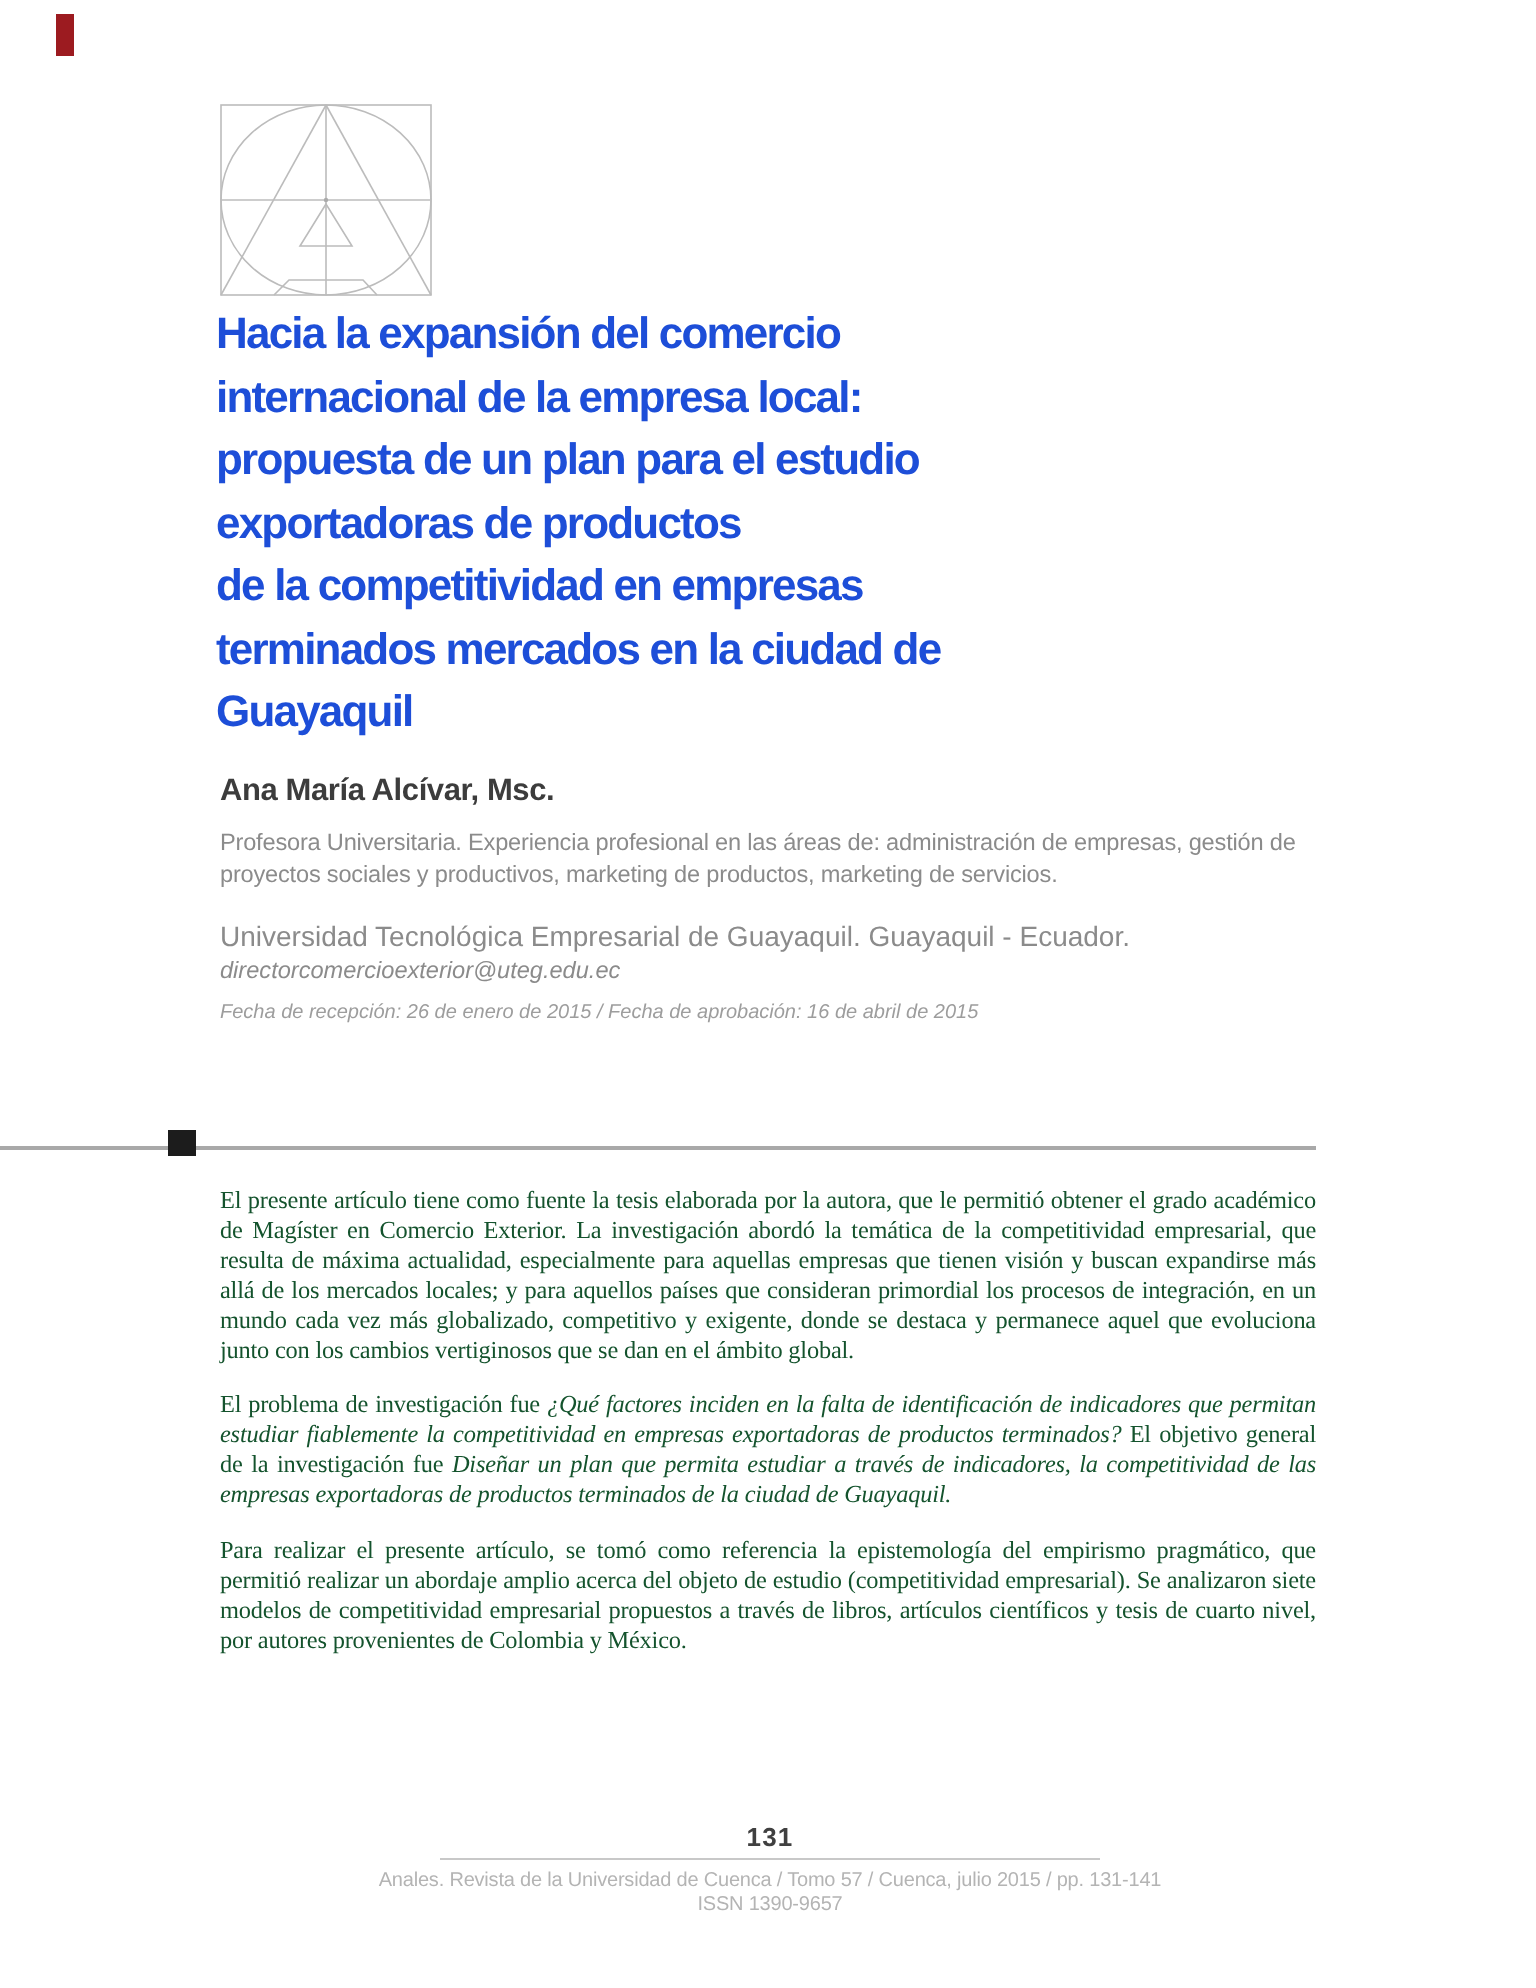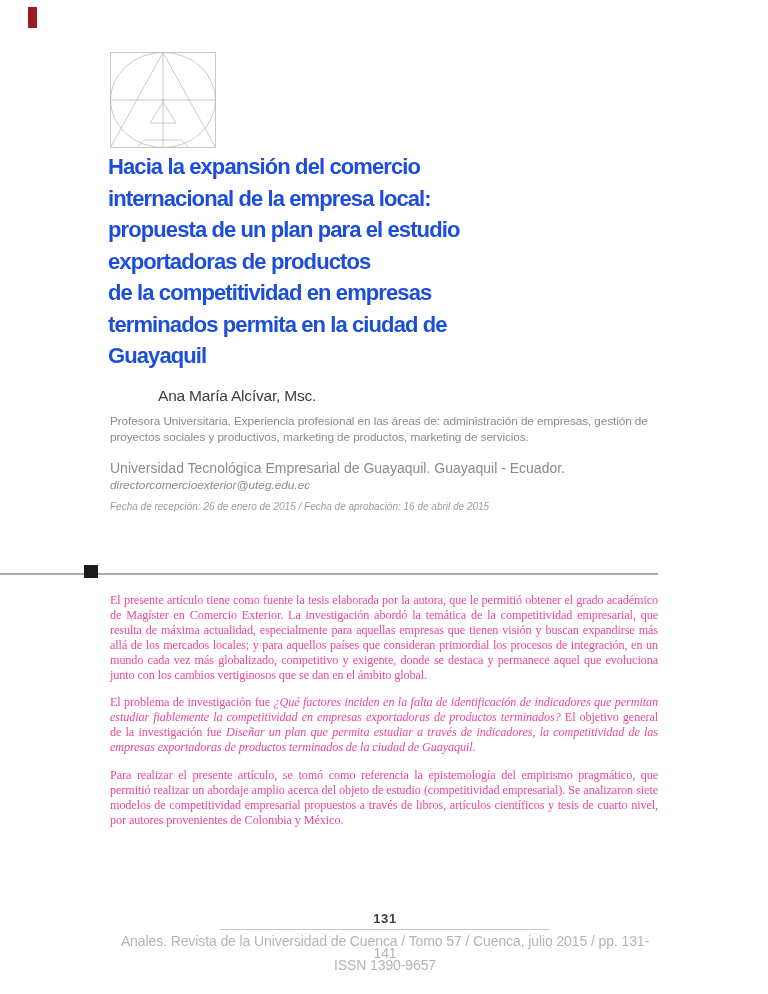--- a/index.html
+++ b/index.html
@@ -3,40 +3,40 @@
 <meta charset="utf-8">
 <style>
   html,body{margin:0;padding:0;background:#ffffff;}
   .page{position:relative;width:768px;height:994px;background:#ffffff;overflow:hidden;
         font-family:"Liberation Sans",sans-serif;}
   .red-tab{position:absolute;left:28px;top:7px;width:9px;height:21px;background:#9c1b20;}
   .logo{position:absolute;left:110px;top:52px;}
   .title-block{position:absolute;left:108px;top:151px;margin:0;}
   .title-line{display:block;font-weight:bold;font-size:22px;line-height:31.5px;
               letter-spacing:-0.9px;color:#1d4ed8;white-space:nowrap;}
-  .author{position:absolute;left:110px;top:387px;font-size:15.5px;font-weight:normal;
-          color:#3c3c3c;letter-spacing:-0.2px;margin-left:48px;}
+  .author{position:absolute;left:110px;top:387px;font-size:15.5px;font-weight:bold;
+          color:#3c3c3c;letter-spacing:-0.2px;}
   .bio{position:absolute;left:110px;top:414px;width:552px;font-size:11.8px;line-height:15.5px;
        color:#8b8b8b;letter-spacing:-0.1px;margin:0;}
   .affil-block{position:absolute;left:110px;top:461px;width:552px;color:#8b8b8b;}
   .affiliation{font-size:14px;line-height:15px;}
   .email{font-size:11.8px;line-height:15px;font-style:italic;margin-top:2px;}
   .dates{font-size:10px;line-height:13px;font-style:italic;color:#9d9d9d;margin-top:7px;}
   .divider{position:absolute;left:0;top:573px;width:658px;height:2px;background:#a9a9a9;}
   .divider-square{position:absolute;left:84px;top:-8px;width:14px;height:13px;background:#1c1c1c;}
   .abstract{position:absolute;left:110px;top:593px;width:548px;}
   .abstract-heading{font-size:14px;font-weight:bold;color:#2d2d2d;margin:0 0 17px 0;
                     font-family:"Liberation Sans",sans-serif;letter-spacing:-0.2px;}
   .abstract p{font-family:"Liberation Serif",serif;font-size:12.2px;line-height:14.9px;
-              text-align:justify;color:#ec4899;margin:0 0 13px 0;letter-spacing:-0.1px;}
+              text-align:justify;color:#14532d;margin:0 0 13px 0;letter-spacing:-0.1px;}
   .abstract em{font-style:italic;}
   .page-footer{position:absolute;left:110px;top:911px;width:550px;text-align:center;}
   .pagenum{font-size:13px;font-weight:bold;color:#404040;letter-spacing:0.6px;}
   .footer-rule{width:330px;height:1px;background:#c8c8c8;margin:3px auto 5px auto;}
-  .fjournal,.fissn{font-size:14px;line-height:12px;color:#b4b4b4;letter-spacing:-0.1px;}
+  .fjournal,.fissn{font-size:10px;line-height:12px;color:#b4b4b4;letter-spacing:-0.1px;}
 </style>
 </head>
 <body>
 
 <div class="page">
 
   <div class="red-tab"></div>
 
   <svg class="logo" width="106" height="96" viewBox="0 0 106 96">
     <g fill="none" stroke="#bcbcbc" stroke-width="0.8">
@@ -51,21 +51,21 @@
     </g>
     <circle cx="53" cy="48" r="1.1" fill="#ababab"></circle>
   </svg>
 
   <h1 class="title-block">
     <span class="title-line">Hacia la expansión del comercio</span>
     <span class="title-line">internacional de la empresa local:</span>
     <span class="title-line">propuesta de un plan para el estudio</span>
     <span class="title-line">exportadoras de productos</span>
     <span class="title-line">de la competitividad en empresas</span>
-    <span class="title-line">terminados permita en la ciudad de</span>
+    <span class="title-line">terminados mercados en la ciudad de</span>
     <span class="title-line">Guayaquil</span>
   </h1>
 
   <div class="author">Ana María Alcívar, Msc.</div>
 
   <p class="bio">Profesora Universitaria. Experiencia profesional en las áreas de: administración de empresas, gestión de proyectos sociales y productivos, marketing de productos, marketing de servicios.</p>
 
   <div class="affil-block">
     <div class="affiliation">Universidad Tecnológica Empresarial de Guayaquil. Guayaquil - Ecuador.</div>
     <div class="email">directorcomercioexterior@uteg.edu.ec</div>

